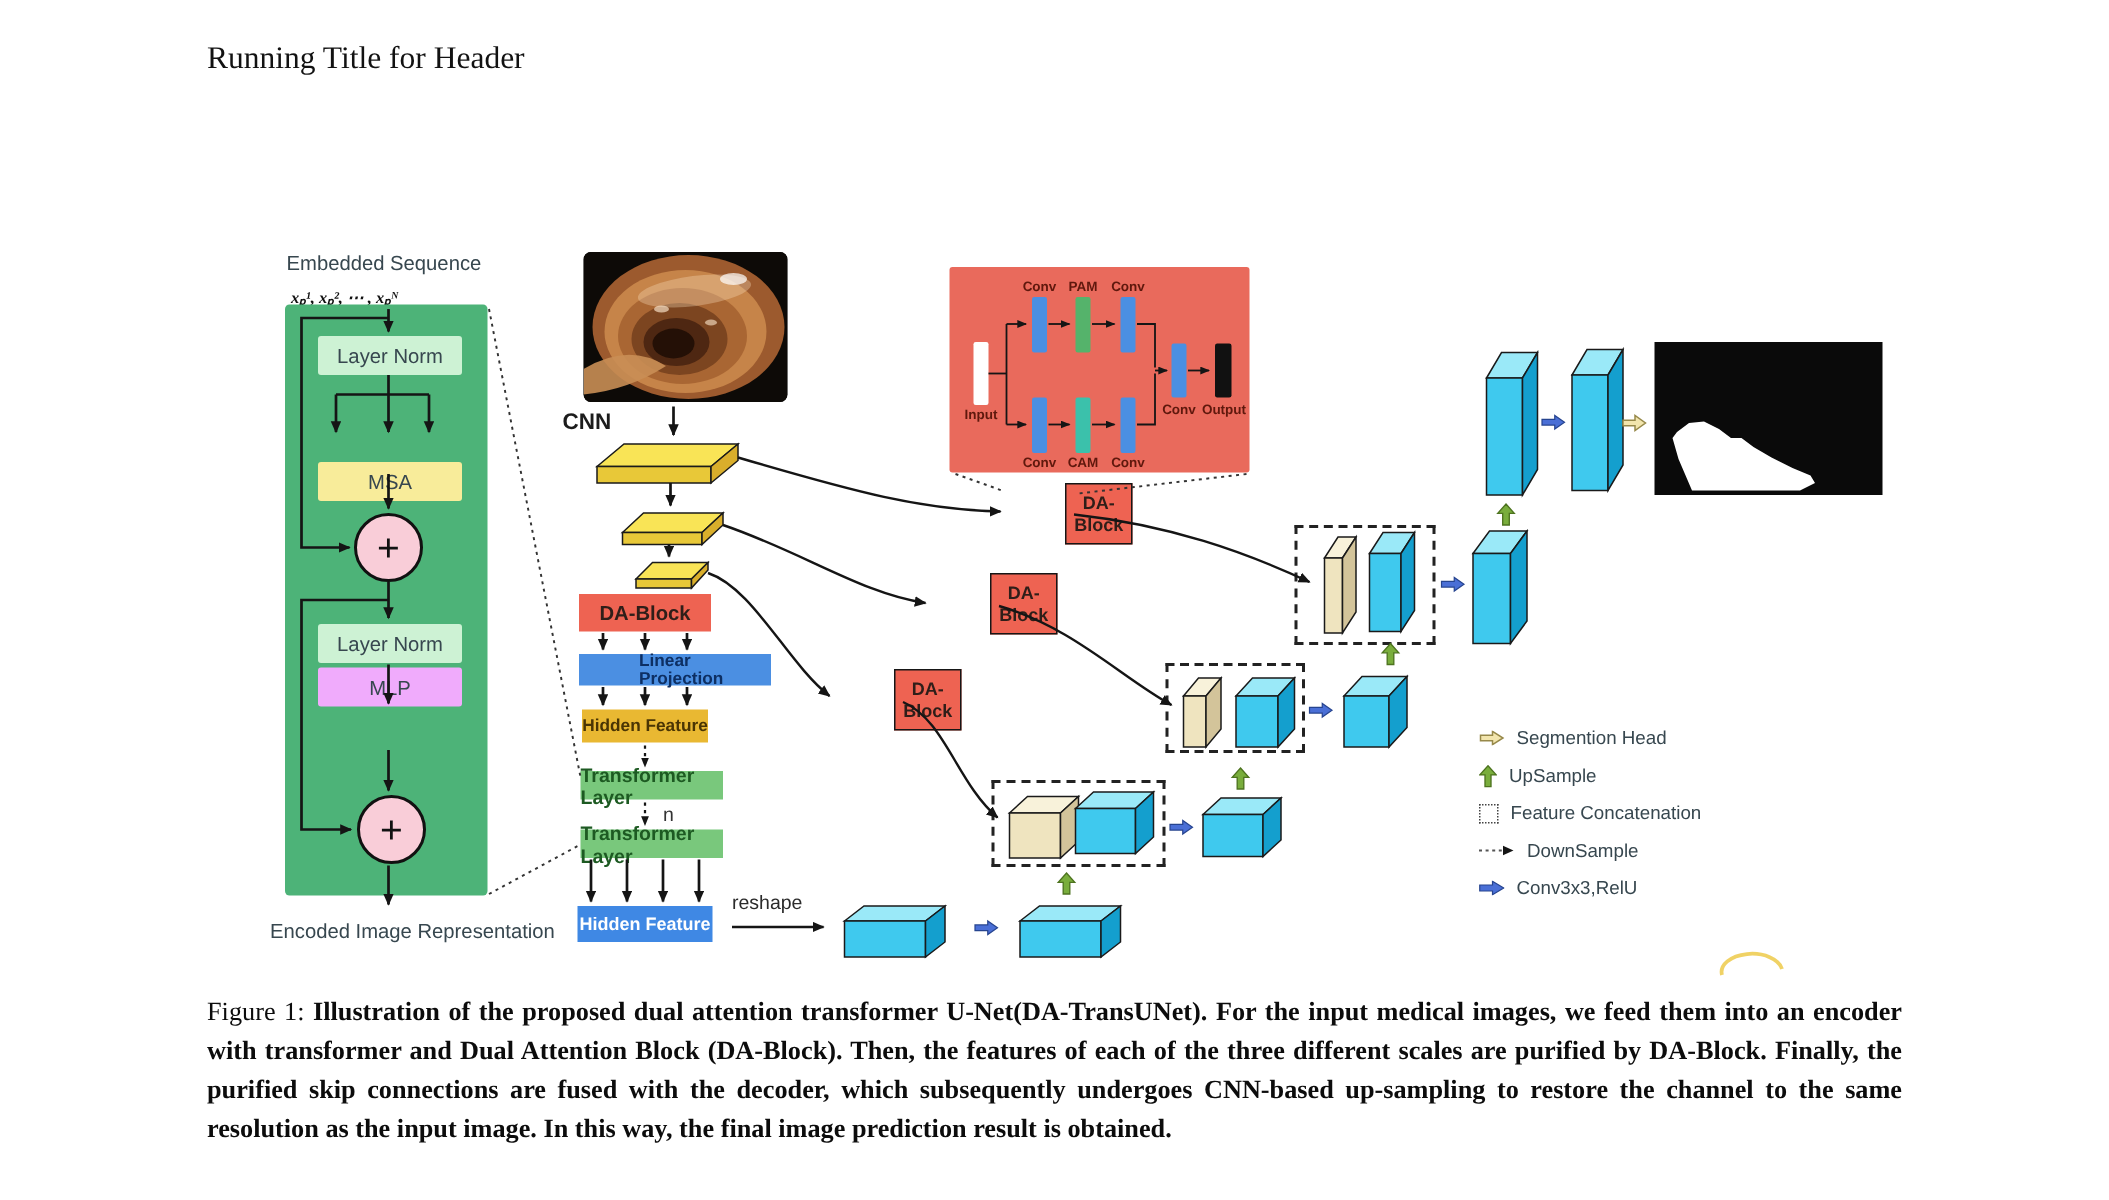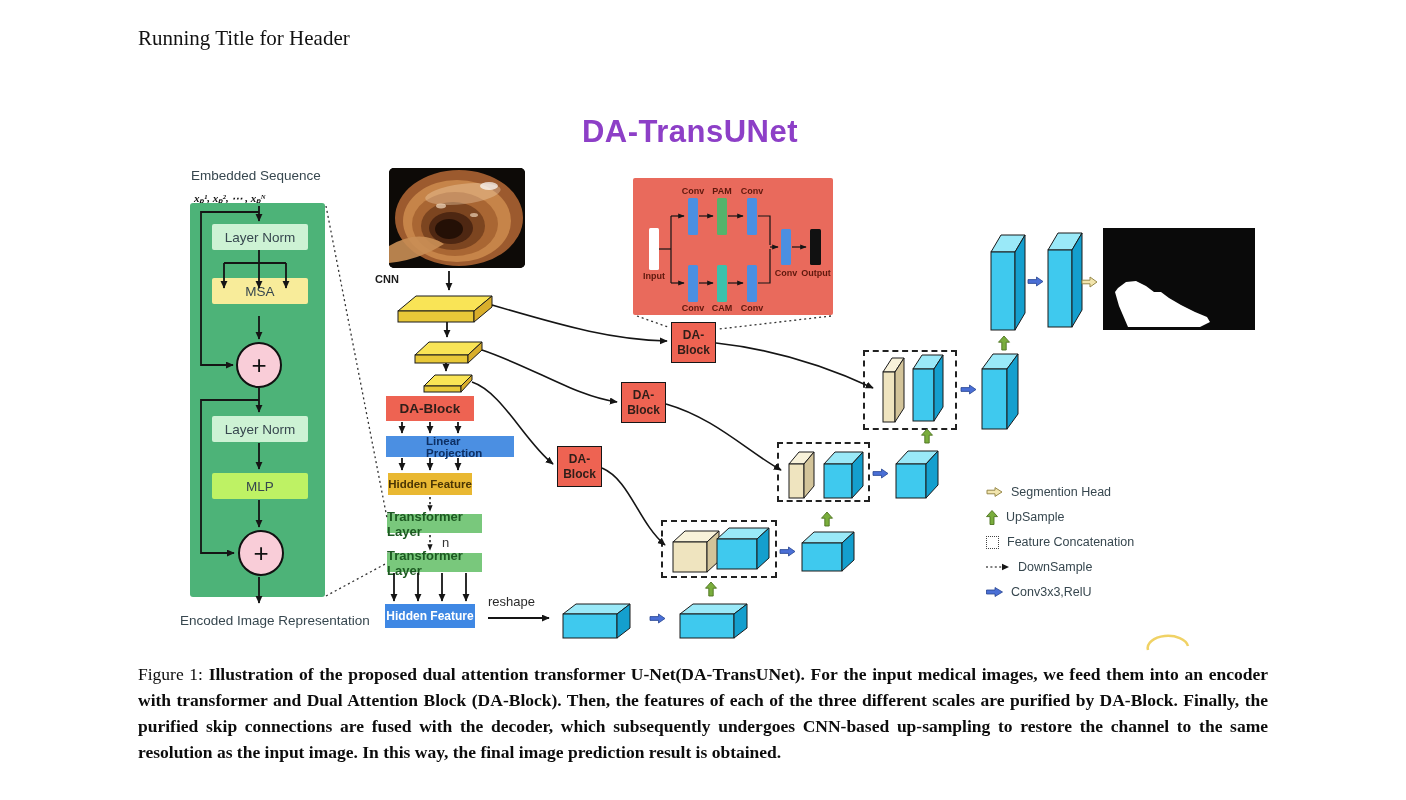--- a/index.html
+++ b/index.html
@@ -9,49 +9,49 @@
   
   #running-header{left:138px;top:26px;font-family:"Liberation Serif",serif;font-size:21px;color:#121212;}
   #figure-title{left:520px;top:114px;width:340px;text-align:center;font-size:31px;font-weight:bold;color:#8d3fc7;letter-spacing:.5px;}
   
   #embedded-seq-label{left:191px;top:168px;font-size:13.5px;color:#37474f;font-weight:500;}
   #seq-formula{left:194px;top:190px;font-family:"Liberation Serif",serif;font-style:italic;font-weight:bold;font-size:11px;color:#111;}
   #encoder-box{left:190px;top:203px;width:135px;height:394px;background:#4db378;border-radius:3px;}
   .enc-box{left:212px;width:96px;height:26px;display:flex;align-items:center;justify-content:center;
            font-size:13.5px;font-weight:500;color:#37474f;border-radius:2px;}
   #layer-norm-1{top:224px;background:#cdf2d4;}
-  #msa-box{top:278px;background:#f8ec9a;}
+  #msa-box{top:308px;background:#f8ec9a;}
   #layer-norm-2{top:416px;background:#cdf2d4;}
-  #mlp-box{top:473px;background:#bef264;}
+  #mlp-box{top:445px;background:#f0abfc;}
   .plus-circle{width:46px;height:46px;border-radius:50%;background:#f9cdd8;border:2px solid #111;
                display:flex;align-items:center;justify-content:center;font-size:26px;color:#111;box-sizing:border-box;}
   #plus-1{left:236px;top:342px;}
   #plus-2{left:238px;top:530px;}
   #encoded-label{left:180px;top:613px;font-size:13.5px;color:#37474f;font-weight:500;}
   
   #input-image{left:389px;top:168px;width:136px;height:100px;background:#000;border-radius:5px;overflow:hidden;}
-  #cnn-label{left:375px;top:273px;font-size:11px;font-weight:bold;color:#1c1c1c;}
+  #cnn-label{left:375px;top:273px;font-size:15px;font-weight:bold;color:#1c1c1c;}
   
   #da-block-main{left:386px;top:396px;width:88px;height:25px;background:#ee6352;display:flex;align-items:center;justify-content:center;font-size:13.5px;font-weight:bold;color:#2f1e19;}
   #linear-projection{left:386px;top:436px;width:88px;height:21px;background:#4b8fe2;display:flex;align-items:center;justify-content:center;font-size:11.5px;font-weight:bold;color:#0d2f63;padding-left:40px;}
   #hidden-feature-1{left:388px;top:473px;width:84px;height:22px;background:#e9b832;display:flex;align-items:center;justify-content:center;font-size:11.5px;font-weight:bold;color:#4a3504;}
   .tl-box{left:387px;width:95px;height:19px;background:#79c87c;display:flex;align-items:center;justify-content:center;font-size:13px;font-weight:bold;color:#1d5a22;word-spacing:7px;}
   #transformer-layer-1{top:514px;}
   #transformer-layer-2{top:553px;}
   #n-label{left:442px;top:535px;font-size:13px;color:#333;}
   #hidden-feature-2{left:385px;top:604px;width:90px;height:24px;background:#3f88e4;display:flex;align-items:center;justify-content:center;font-size:12px;font-weight:bold;color:#fff;}
   #reshape-label{left:488px;top:594px;font-size:13px;color:#2b2b2b;}
   
   #da-inset{left:633px;top:178px;width:200px;height:137px;background:#e96a5c;border-radius:2px;}
   .bar{position:absolute;border-radius:1.5px;}
   .inset-label{position:absolute;transform:translateX(-50%);font-size:9px;font-weight:bold;color:#5f180d;white-space:nowrap;}
   
   .da-skip{width:45px;height:41px;background:#ee6352;border:1.5px solid #161616;box-sizing:border-box;
            display:flex;flex-direction:column;align-items:center;justify-content:center;line-height:1.2;
-           font-size:12px;font-weight:bold;color:#2f1e19;}
+           font-size:12px;font-weight:bold;color:#2f1e19;margin-left:39px;}
   #da-skip-1{left:671px;top:322px;}
   #da-skip-2{left:621px;top:382px;}
   #da-skip-3{left:557px;top:446px;}
   
   .concat-box{border:2px dashed #222;box-sizing:border-box;}
   #concat-1{left:863px;top:350px;width:94px;height:80px;}
   #concat-2{left:777px;top:442px;width:93px;height:60px;}
   #concat-3{left:661px;top:520px;width:116px;height:58px;}
   
   #output-image{left:1103px;top:228px;width:152px;height:102px;background:#0a0a0a;}
@@ -66,21 +66,20 @@
   
   #watermark{left:1104px;top:712px;font-size:42px;color:#a9a9a9;opacity:.72;font-family:"DejaVu Sans",sans-serif;}
   svg.overlay{position:absolute;left:0;top:0;pointer-events:none;}
 </style>
 </head>
 <body>
 
 <div id="page">
 
   <div class="abs" id="running-header">Running Title for Header</div>
-  <div class="abs" id="figure-title">DA-TransUNet</div>
 
   <div class="abs" id="embedded-seq-label">Embedded Sequence</div>
   <div class="abs" id="seq-formula">xₚ¹, xₚ², ⋯ , xₚᴺ</div>
   <div class="abs" id="encoder-box"></div>
   <div class="abs enc-box" id="layer-norm-1">Layer Norm</div>
   <div class="abs enc-box" id="msa-box">MSA</div>
   <div class="abs plus-circle" id="plus-1">+</div>
   <div class="abs enc-box" id="layer-norm-2">Layer Norm</div>
   <div class="abs enc-box" id="mlp-box">MLP</div>
   <div class="abs plus-circle" id="plus-2">+</div>

